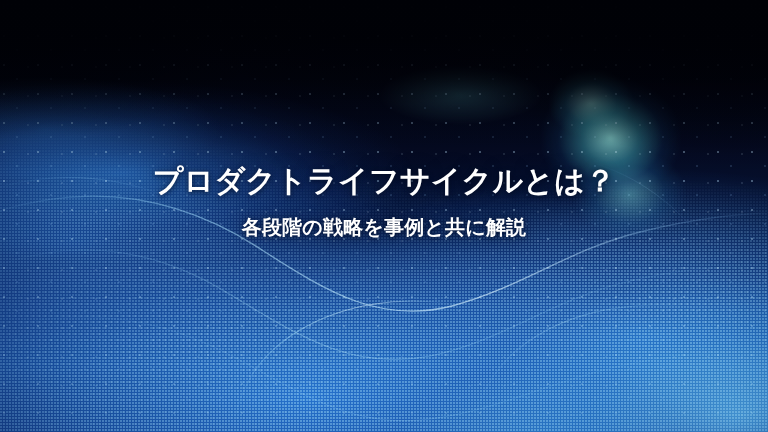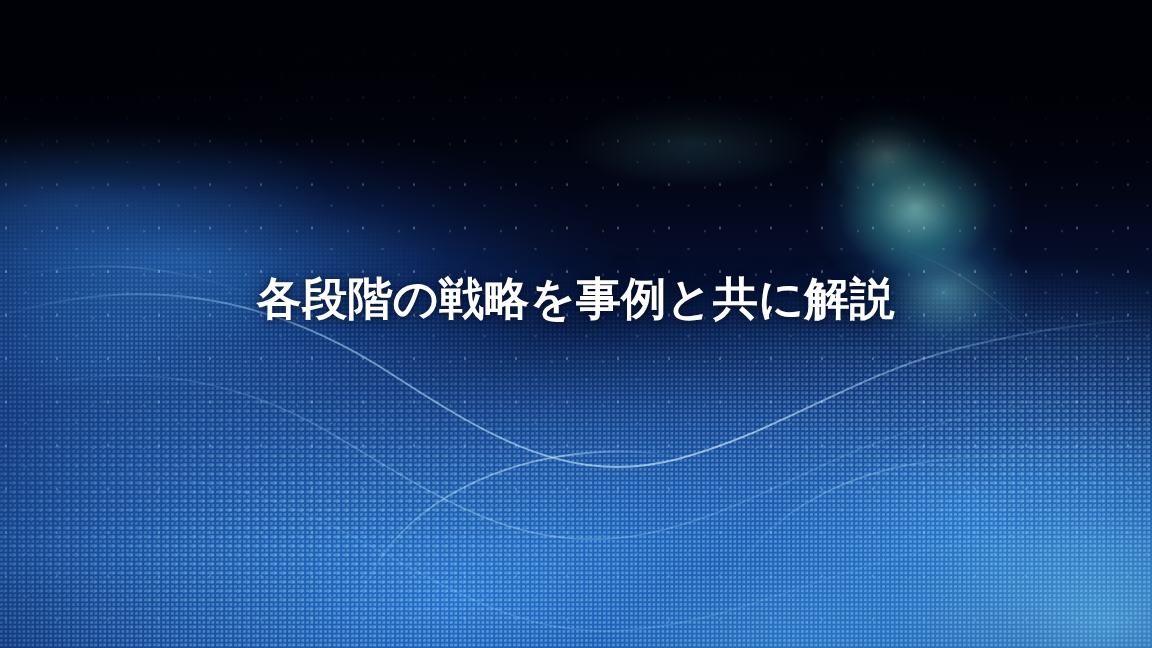--- a/index.html
+++ b/index.html
@@ -137,21 +137,21 @@
     line-height:1;
     text-shadow:0 1px 5px rgba(0,8,28,.70), 0 0 16px rgba(0,14,44,.55);
   }
   .headline .l1{
     display:block;
     font-size:30px;
     padding-bottom:2px;
   }
   .headline .l2{
     display:block;
-    font-size:30px;
+    font-size:20px;
     margin-top:19px;
   }
 </style>
 </head>
 <body>
 
 <div id="hero">
 
   <div class="layer bg-base2"></div>
   <div class="layer glow-wave"></div>
@@ -191,16 +191,17 @@
   </div>
 
   <div class="layer dots-fine"></div>
   <div class="layer dots-coarse"></div>
   <div class="layer dots-stars"></div>
 
   <div class="layer glow-cyan"></div>
   <div class="layer vignette"></div>
 
   <div class="headline">
+    <span class="l1">プロダクトライフサイクルとは？</span>
     <span class="l2">各段階の戦略を事例と共に解説</span>
   </div>
 
 </div>
 
 </body></html>

